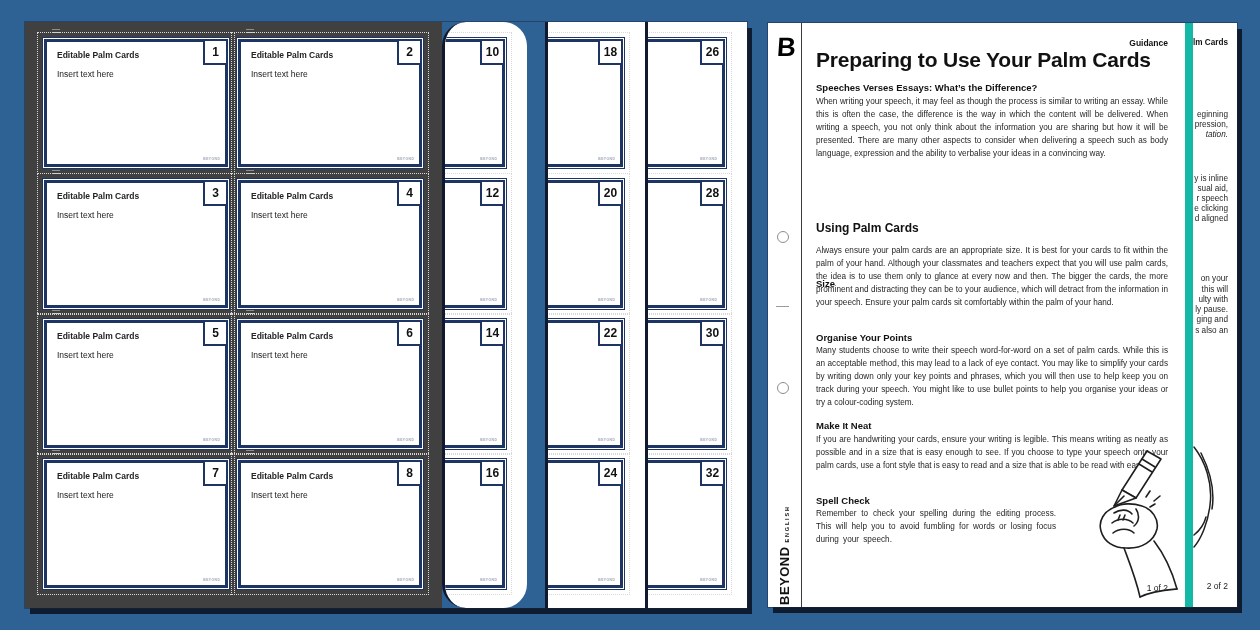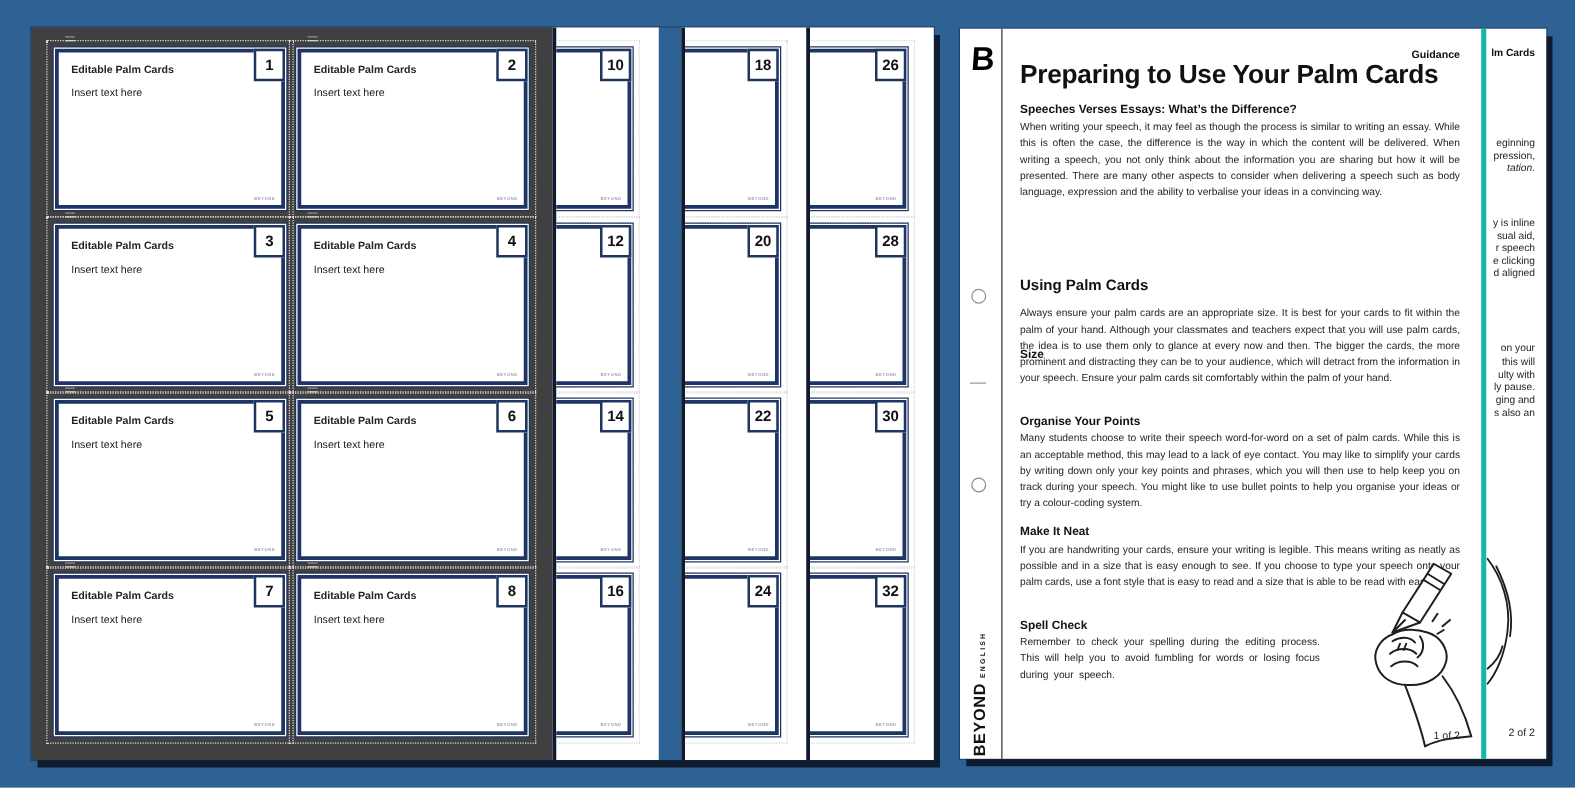--- a/index.html
+++ b/index.html
@@ -5,21 +5,21 @@
   html,body{margin:0;padding:0;}
   .canvas{position:relative;width:1260px;height:630px;background:#2e6295;overflow:hidden;
           font-family:"Liberation Sans",sans-serif;}
 
   
   .left-stack{position:absolute;left:25px;top:22px;width:722px;height:586px;
               box-shadow:5px 6px 0 rgba(9,16,31,.85);outline:1px solid rgba(25,35,55,.45);}
   .page-front{position:absolute;left:0;top:0;width:417px;height:586px;background:#404040;}
   .pstrip{position:absolute;top:0;height:586px;background:#fff;overflow:hidden;
           border-left:3px solid #10192e;box-sizing:border-box;}
-  .pstrip.s2{left:417px;width:85px;}
+  .pstrip.s2{left:417px;width:85px;border-radius:24px;}
   .pstrip.s3{left:520px;width:100px;}
   .pstrip.s4{left:620px;width:102px;}
 
   .pcard{position:absolute;width:184px;height:128px;background:#fff;box-sizing:border-box;
          border:3px solid #1e3563;box-shadow:0 0 0 1px #fff,0 0 0 2px #1e3563;}
   .pcard::before{content:"";position:absolute;inset:-10px;border:1px dotted #d8d8d8;pointer-events:none;}
   .pcard::after{content:"";position:absolute;top:-13px;left:5px;width:8px;height:2px;
                 border-top:1px solid #8f8f8f;border-bottom:1px solid #cfcfcf;}
   .card-title{position:absolute;top:8px;left:10px;font-size:8.5px;font-weight:bold;color:#242424;}
   .card-body{position:absolute;top:27px;left:10px;font-size:8.5px;color:#1a1a1a;}
@@ -28,21 +28,21 @@
             justify-content:center;font-size:12px;font-weight:bold;color:#111;}
   .card-wm{position:absolute;right:5px;bottom:3px;font-size:8px;color:#9aa3b5;
            transform:scale(.42);transform-origin:right bottom;letter-spacing:1px;font-weight:bold;}
   .scard{position:absolute;right:22px;width:184px;height:128px;}
 
   
   .right-stack{position:absolute;left:768px;top:23px;width:469px;height:584px;
                box-shadow:5px 6px 0 rgba(9,16,31,.85);outline:1px solid rgba(25,35,55,.45);}
   .gpage{position:absolute;left:0;top:0;width:417px;height:584px;background:#fff;}
   .gpage2{position:absolute;left:417px;top:0;width:52px;height:584px;background:#fff;
-          border-left:4px solid #14b8a6;box-sizing:border-box;overflow:hidden;}
+          border-left:8px solid #14b8a6;box-sizing:border-box;overflow:hidden;}
 
   .margin-rule{position:absolute;left:33px;top:0;bottom:0;width:1px;background:#3a3a3a;}
   .b-logo{position:absolute;left:9px;top:9px;font-size:26px;font-weight:900;color:#000;
           transform:scaleY(1.02) skewX(-4deg);}
   .hole{position:absolute;left:9px;width:12px;height:12px;border:1.5px solid #8e8e8e;
         border-radius:50%;background:#fff;box-sizing:border-box;}
   .hdash{position:absolute;left:8px;width:13px;height:0;border-top:1.5px solid #9a9a9a;}
   .brand-vert{position:absolute;left:7px;top:582px;transform:rotate(-90deg);
               transform-origin:0 0;white-space:nowrap;}
   .brand-word{font-size:13px;font-weight:bold;color:#111;letter-spacing:.5px;}

